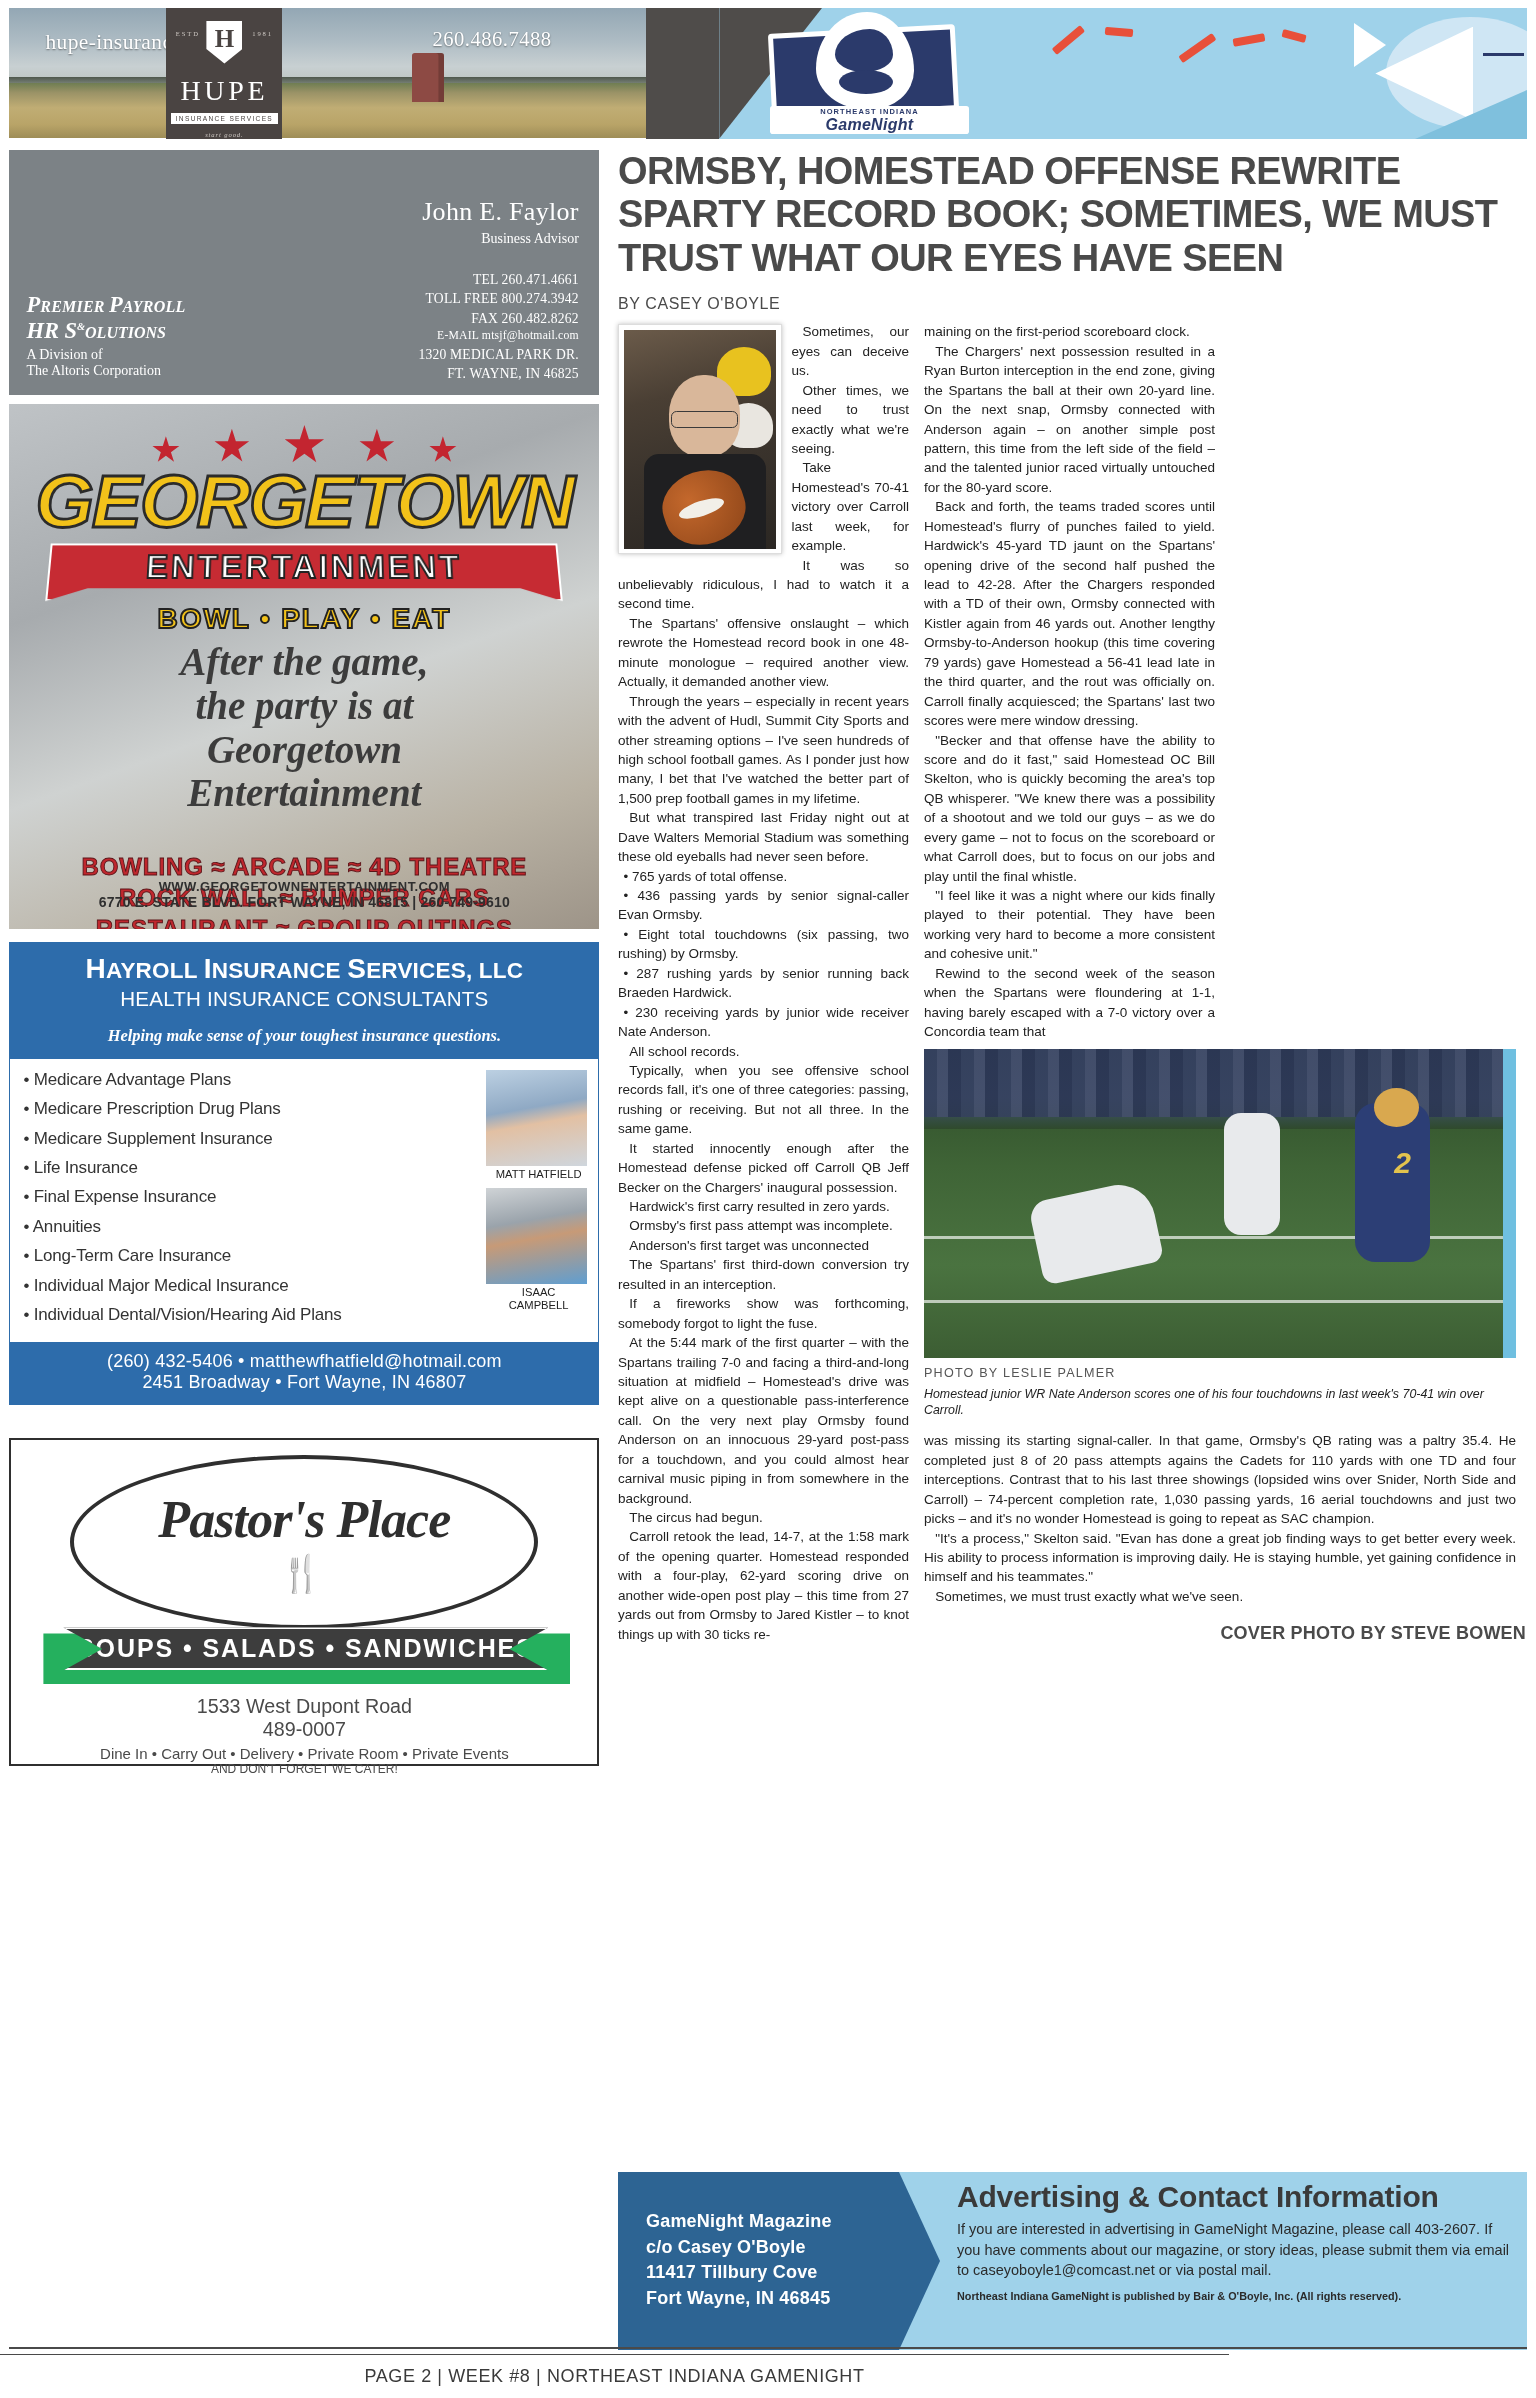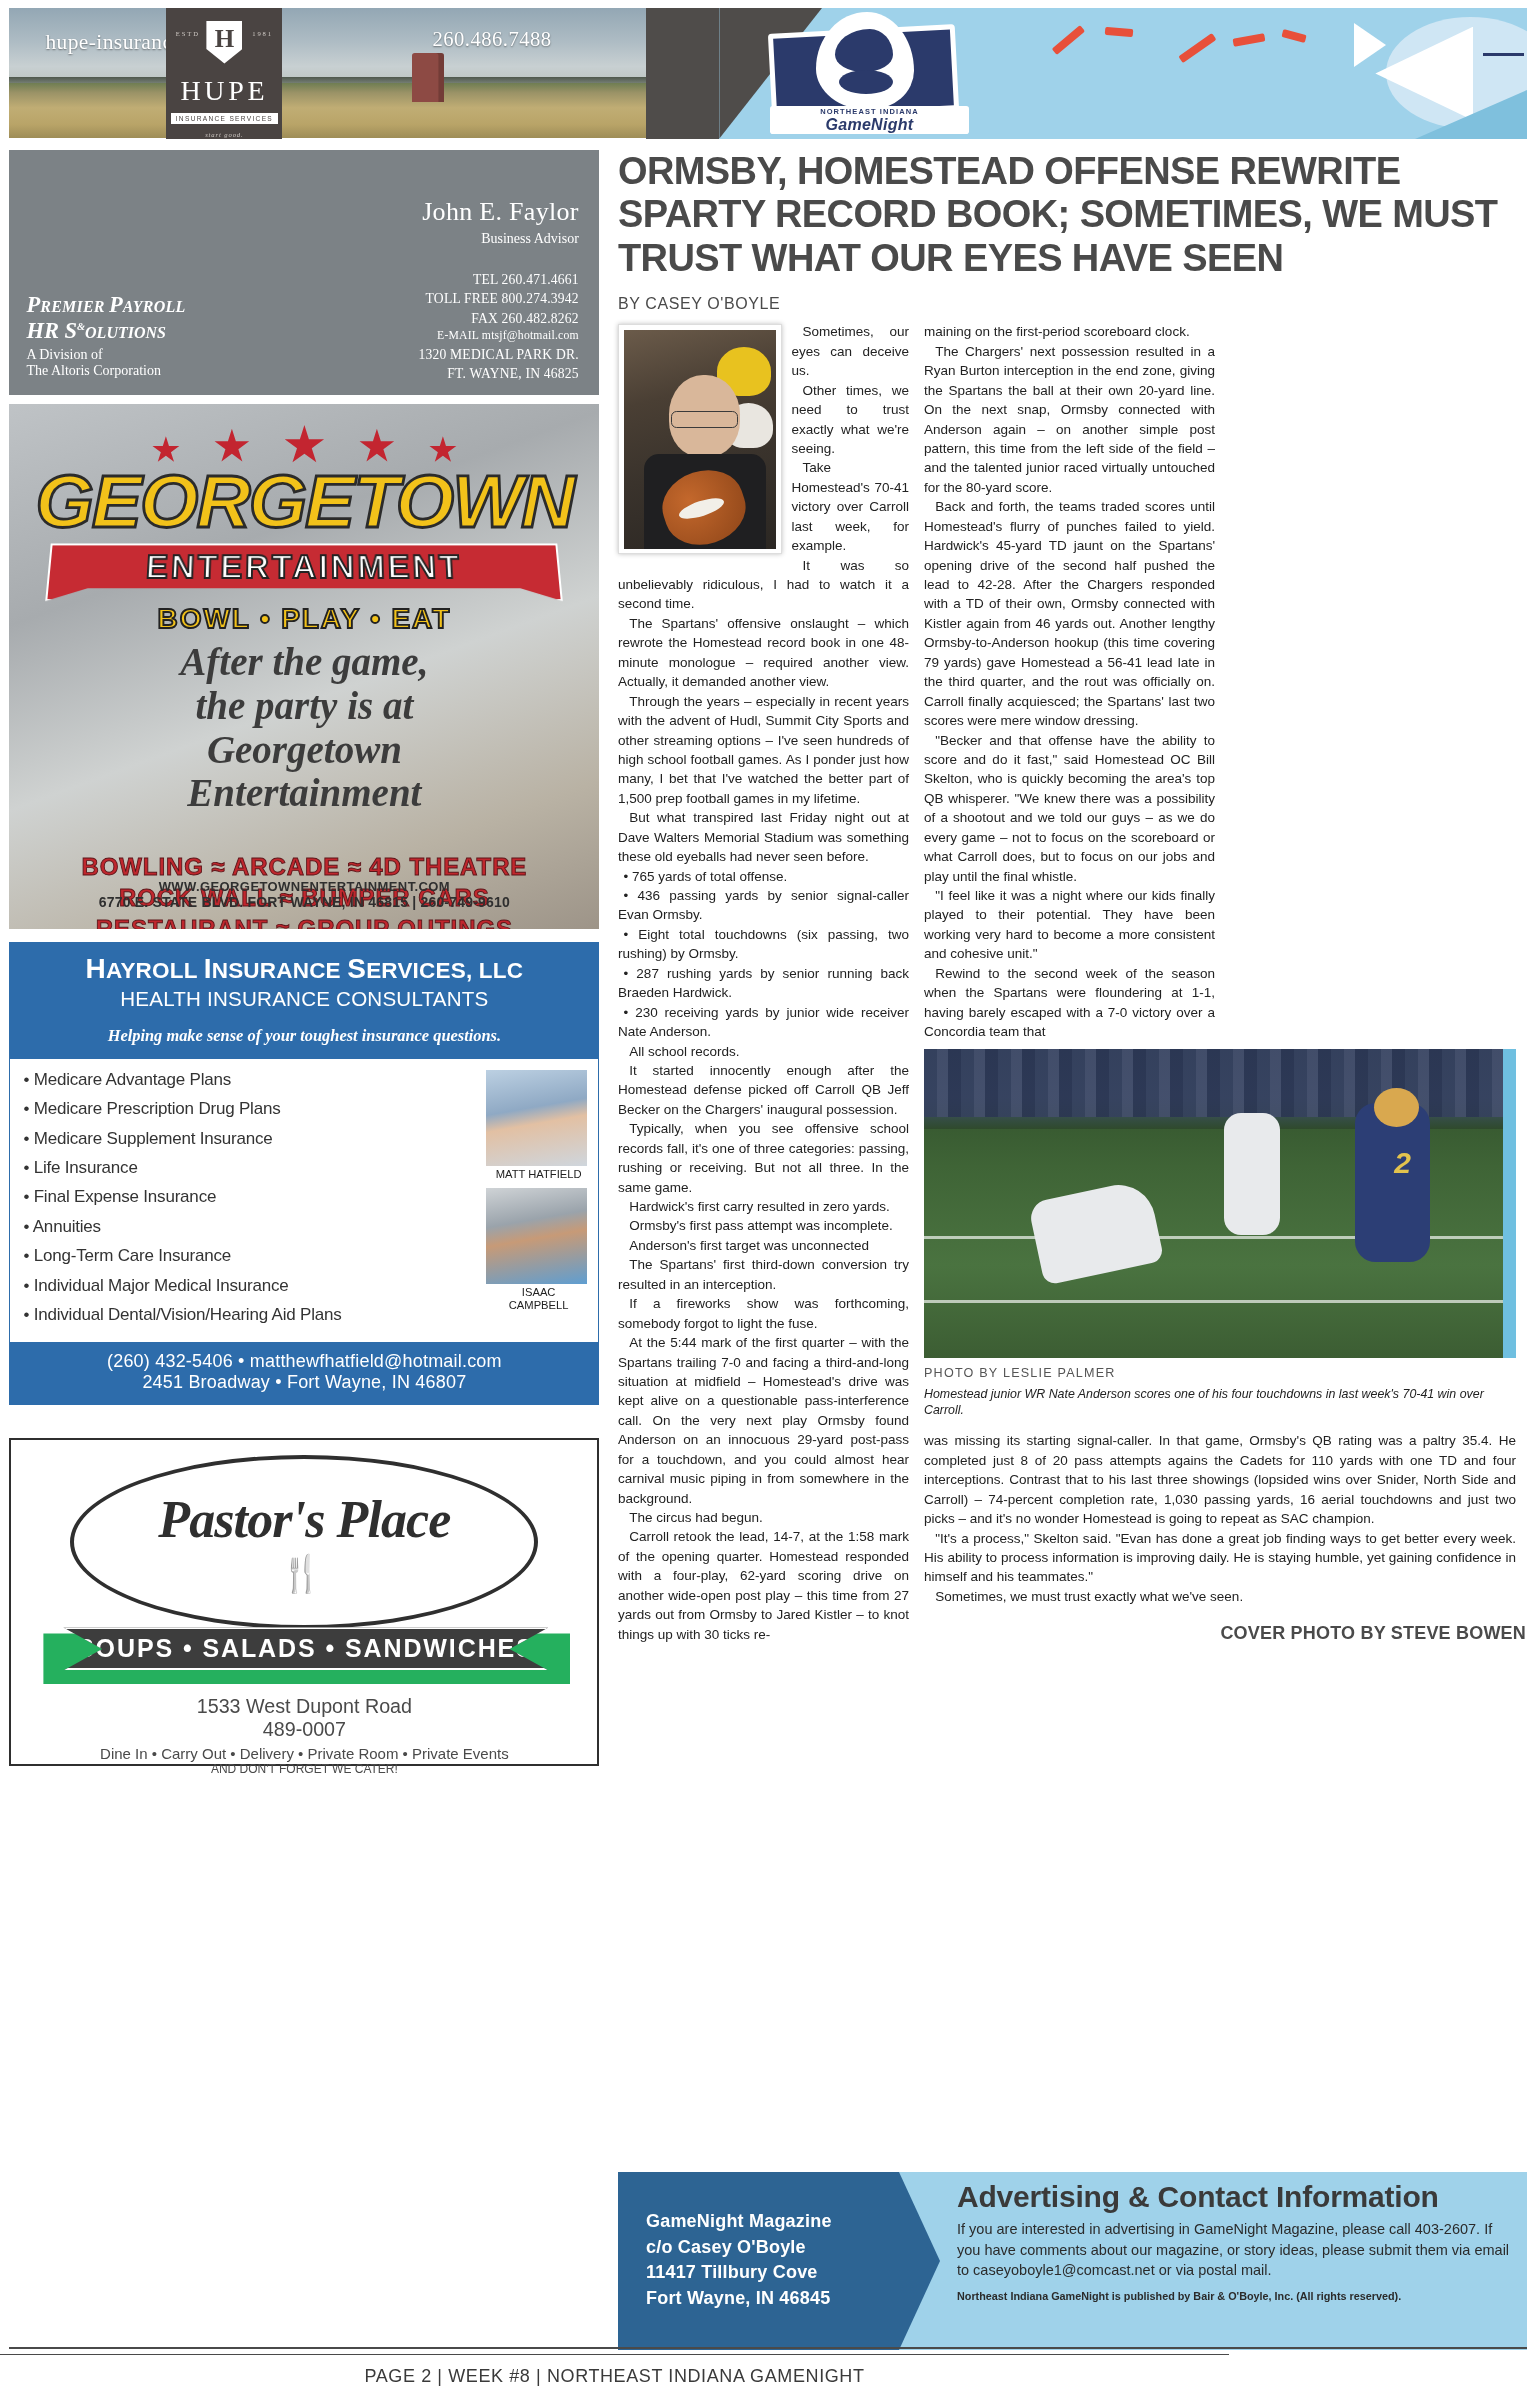--- a/index.html
+++ b/index.html
@@ -420,22 +420,22 @@
       <p>It was so unbelievably ridiculous, I had to watch it a second time.</p>
       <p>The Spartans' offensive onslaught – which rewrote the Homestead record book in one 48-minute monologue – required another view. Actually, it demanded another view.</p>
       <p>Through the years – especially in recent years with the advent of Hudl, Summit City Sports and other streaming options – I've seen hundreds of high school football games. As I ponder just how many, I bet that I've watched the better part of 1,500 prep football games in my lifetime.</p>
       <p>But what transpired last Friday night out at Dave Walters Memorial Stadium was something these old eyeballs had never seen before.</p>
       <p class="bullet">• 765 yards of total offense.</p>
       <p class="bullet">• 436 passing yards by senior signal-caller Evan Ormsby.</p>
       <p class="bullet">• Eight total touchdowns (six passing, two rushing) by Ormsby.</p>
       <p class="bullet">• 287 rushing yards by senior running back Braeden Hardwick.</p>
       <p class="bullet">• 230 receiving yards by junior wide receiver Nate Anderson.</p>
       <p>All school records.</p>
+      <p>Typically, when you see offensive school records fall, it's one of three categories: passing, rushing or receiving. But not all three. In the same game.</p>
       <p>It started innocently enough after the Homestead defense picked off Carroll QB Jeff Becker on the Chargers' inaugural possession.</p>
-      <p>Typically, when you see offensive school records fall, it's one of three categories: passing, rushing or receiving. But not all three. In the same game.</p>
       <p>Hardwick's first carry resulted in zero yards.</p>
       <p>Ormsby's first pass attempt was incomplete.</p>
       <p>Anderson's first target was unconnected</p>
       <p>The Spartans' first third-down conversion try resulted in an interception.</p>
       <p>If a fireworks show was forthcoming, somebody forgot to light the fuse.</p>
       <p>At the 5:44 mark of the first quarter – with the Spartans trailing 7-0 and facing a third-and-long situation at midfield – Homestead's drive was kept alive on a questionable pass-interference call. On the very next play Ormsby found Anderson on an innocuous 29-yard post-pass for a touchdown, and you could almost hear carnival music piping in from somewhere in the background.</p>
       <p>The circus had begun.</p>
       <p>Carroll retook the lead, 14-7, at the 1:58 mark of the opening quarter. Homestead responded with a four-play, 62-yard scoring drive on another wide-open post play – this time from 27 yards out from Ormsby to Jared Kistler – to knot things up with 30 ticks re-</p>
     </div>
 

